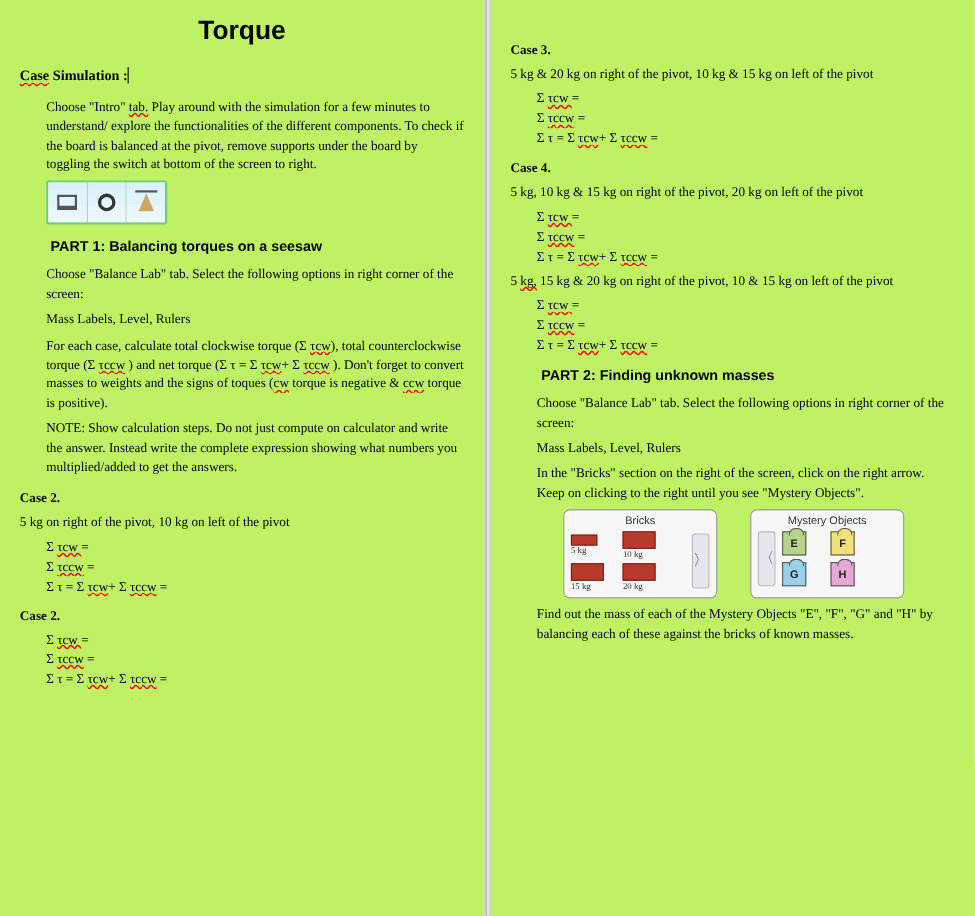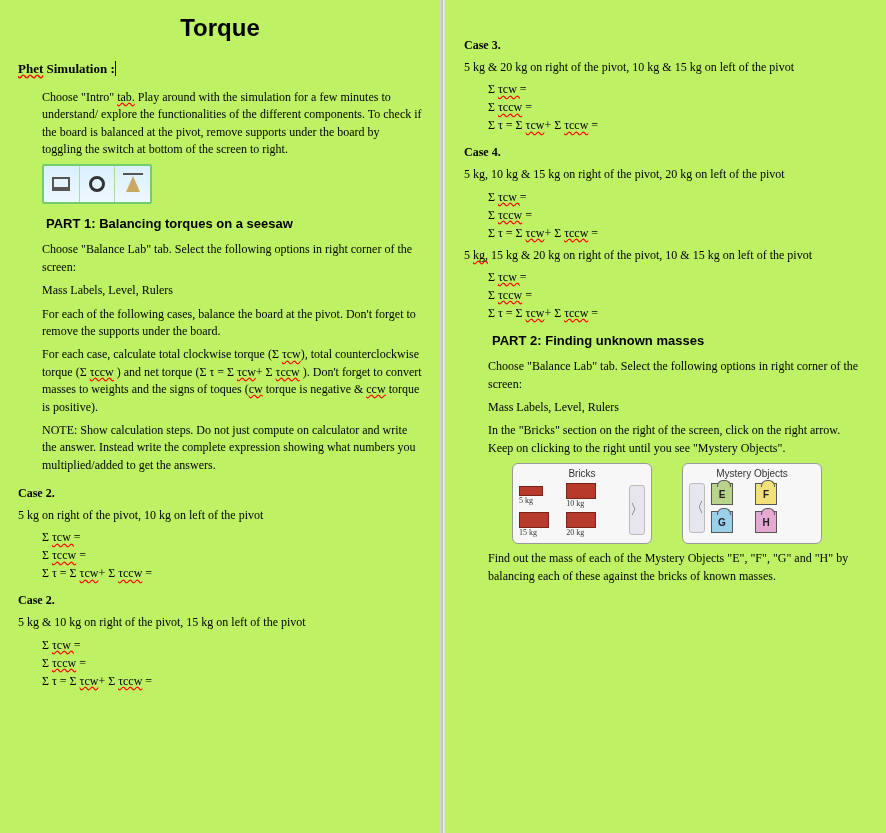--- a/index.html
+++ b/index.html
@@ -93,21 +93,21 @@
 </style>
 </head>
 <body>
 
 <div class="spread">
 
   <div class="page">
     <h1 class="title">Torque</h1>
 
     <p class="sect-nb">
-      <span class="wavy-r">Phet</span><span> Simulation </span><span class="cursor-mark">:</span>
+      <span class="wavy-r">Case</span><span> Simulation </span><span class="cursor-mark">:</span>
     </p>
 
     <div class="indent">
       <p class="para">
         <span>Choose "Intro" </span><span class="wavy-r">tab.</span><span> Play around with the simulation for a few minutes to understand/ explore the functionalities of the different components. To check if the board is balanced at the pivot, remove supports under the board by toggling the switch at bottom of the screen to right.</span>
       </p>
       <div class="sim-img">
         <div class="panel">
             <div class="sim-icon-scale"></div>
           </div>
@@ -118,37 +118,35 @@
             <div class="sim-icon-tower"></div>
           </div>
       </div>
     </div>
 
     <div class="part-h">PART 1: Balancing torques on a seesaw</div>
 
     <div class="indent">
       <p class="para">Choose "Balance Lab" tab. Select the following options in right corner of the screen:</p>
       <p class="para">Mass Labels, Level, Rulers</p>
-      <p class="para">For each of the following cases, balance the board at the pivot. Don't forget to remove the supports under the board.</p>
       <p class="para">
         <span>For each case, calculate total clockwise torque (Σ </span><span class="wavy-r">τcw</span><span>), total counterclockwise torque (Σ </span><span class="wavy-r">τccw</span><span> ) and net torque (Σ τ = Σ </span><span class="wavy-r">τcw</span><span>+ Σ </span><span class="wavy-r">τccw</span><span> ). Don't forget to convert masses to weights and the signs of toques (</span><span class="wavy-r">cw</span><span> torque is negative &amp; </span><span class="wavy-r">ccw</span><span> torque is positive).</span>
       </p>
       <p class="para">NOTE: Show calculation steps. Do not just compute on calculator and write the answer. Instead write the complete expression showing what numbers you multiplied/added to get the answers.</p>
     </div>
 
     <div class="case-label">Case 2.</div>
     <p class="para indent">5 kg on right of the pivot, 10 kg on left of the pivot</p>
     <div class="formula-block">
       <div><span>Σ </span><span class="wavy-r">τcw  </span><span>=</span></div>
       <div><span>Σ </span><span class="wavy-r">τccw</span><span>  =</span></div>
       <div><span>Σ τ  = Σ </span><span class="wavy-r">τcw</span><span>+ Σ </span><span class="wavy-r">τccw</span><span> =</span></div>
     </div>
 
     <div class="case-label">Case 2.</div>
-    <p class="para indent">5 kg &amp; 10 kg on right of the pivot, 15 kg on left of the pivot</p>
     <div class="formula-block">
       <div><span>Σ </span><span class="wavy-r">τcw  </span><span>=</span></div>
       <div><span>Σ </span><span class="wavy-r">τccw</span><span>  =</span></div>
       <div><span>Σ τ  = Σ </span><span class="wavy-r">τcw</span><span>+ Σ </span><span class="wavy-r">τccw</span><span> =</span></div>
     </div>
   </div>
 
   <div class="divider"></div>
 
   <div class="page">

